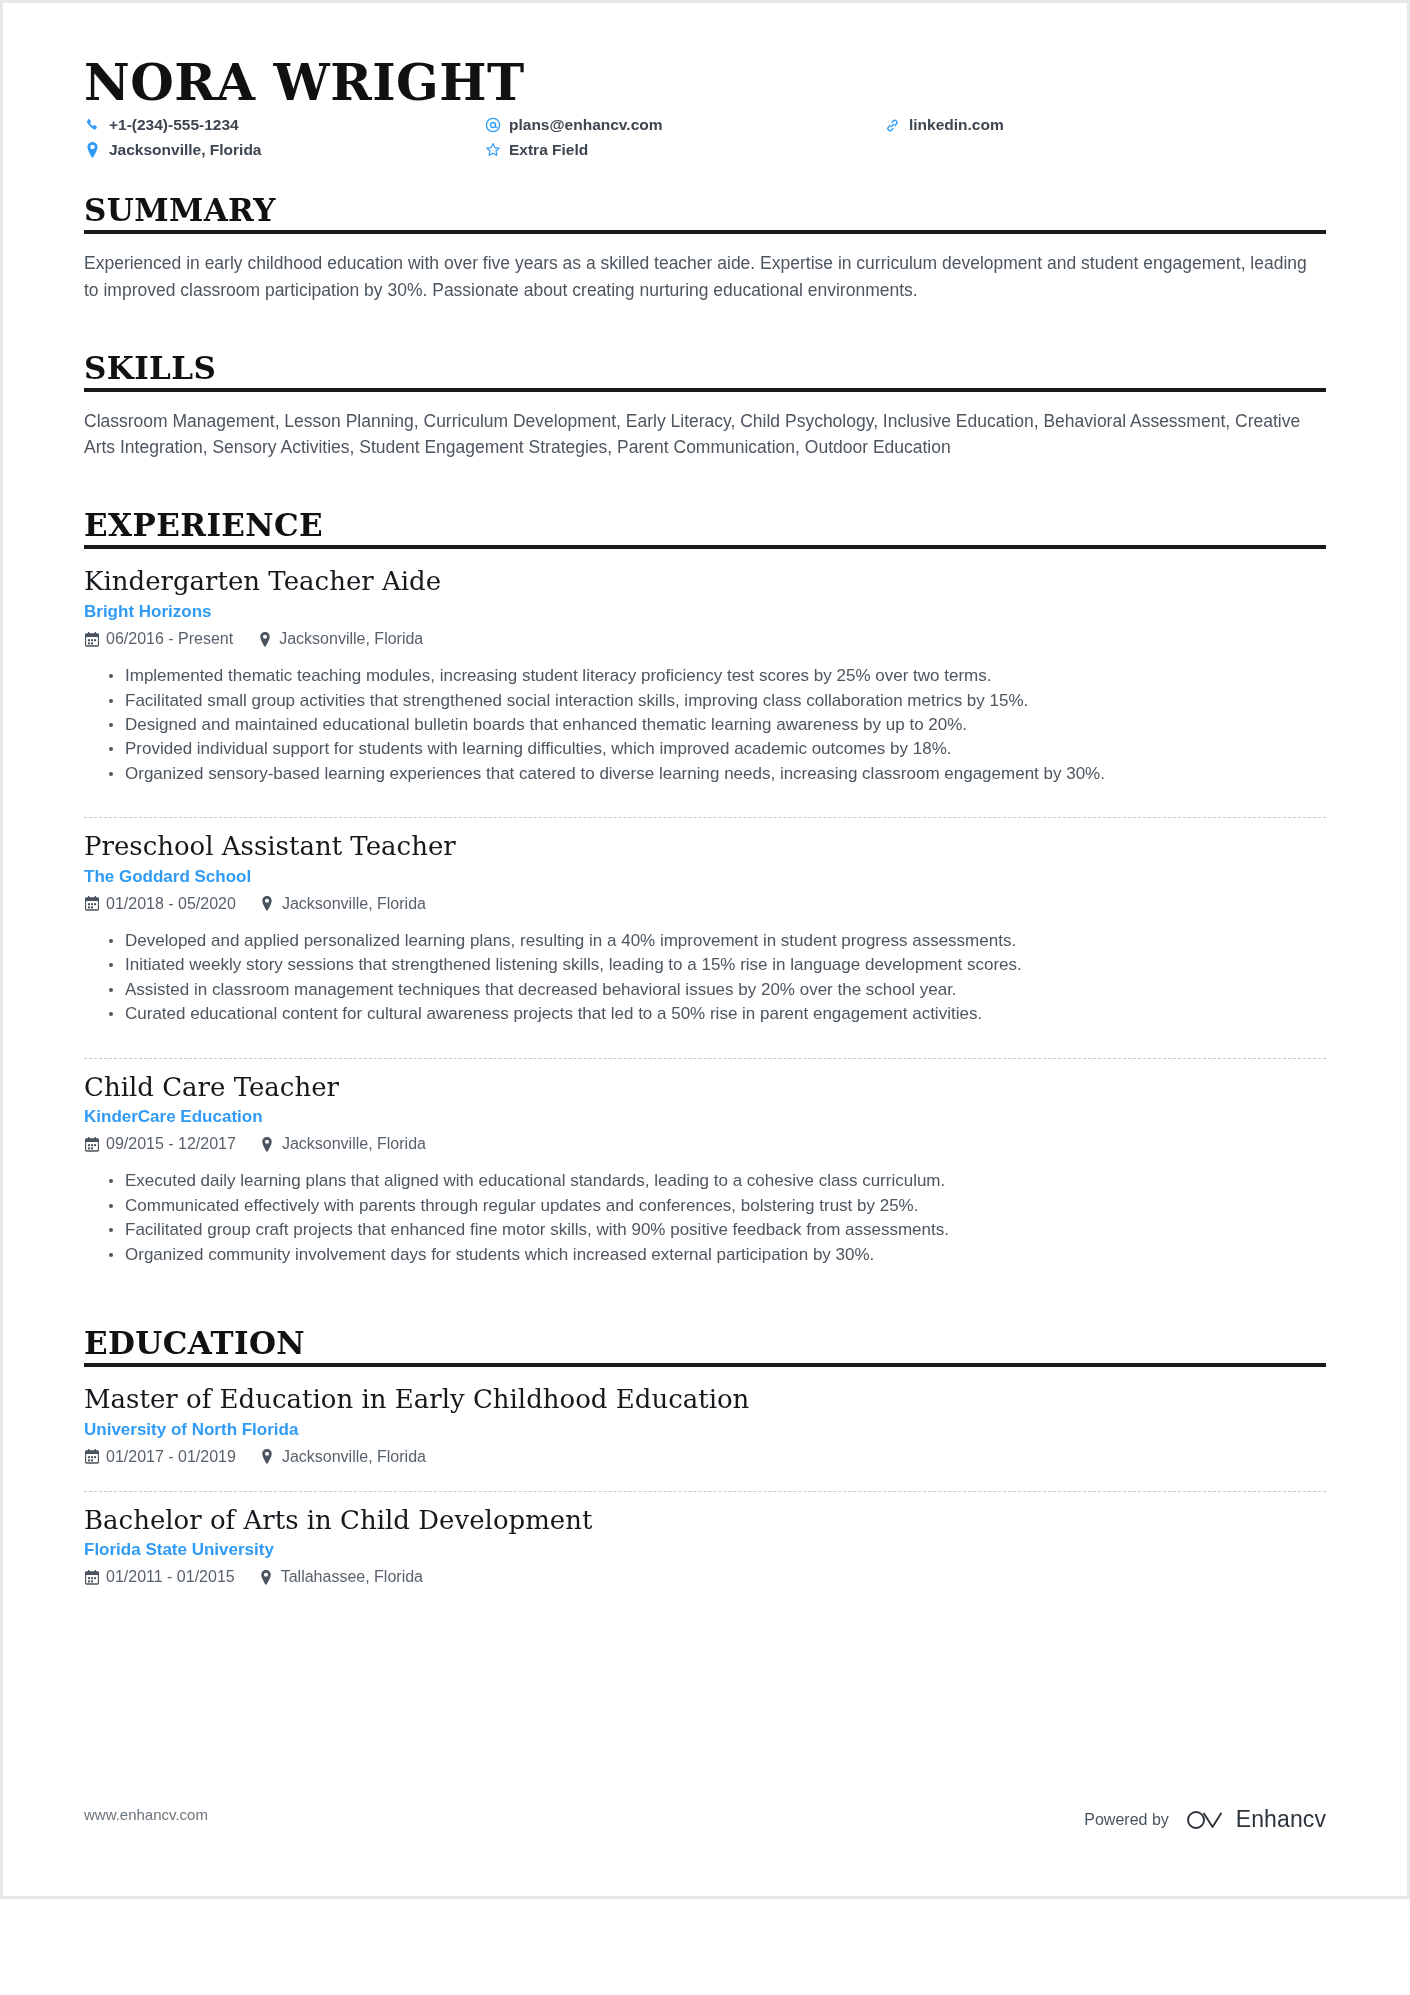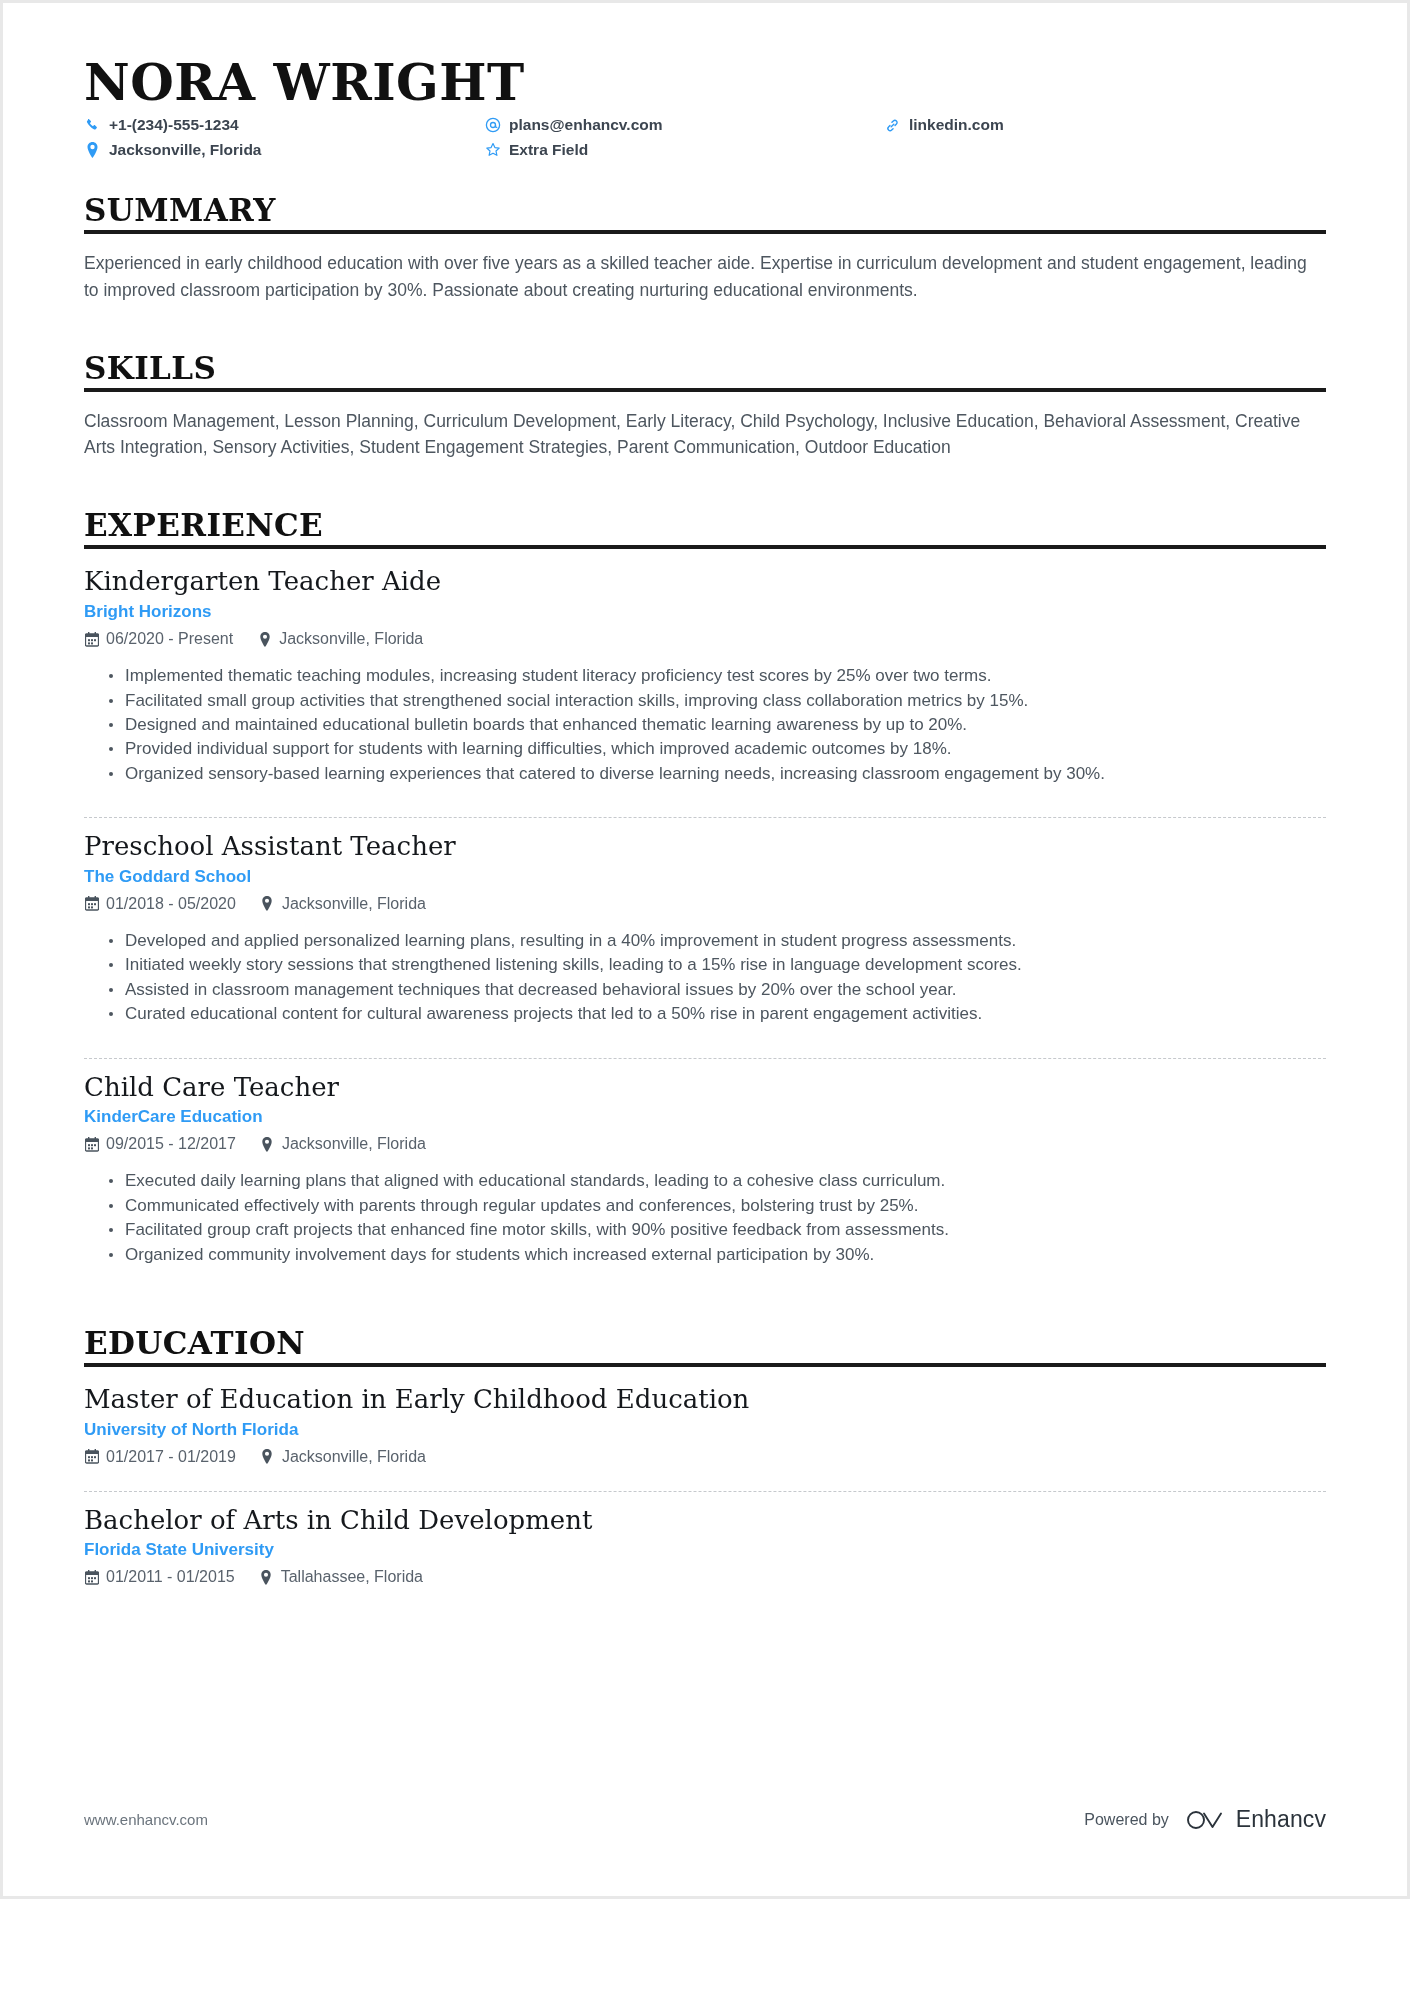--- a/index.html
+++ b/index.html
@@ -190,21 +190,20 @@
     height: 0;
   }
 
   
   .footer {
     position: absolute;
     left: 84px;
     right: 84px;
     bottom: 66px;
     display: flex;
-    align-items: center;
     justify-content: space-between;
     gap: 44px;
   }
   .footer-url {
     font-size: 15px;
     color: #6b747d;
   }
   .footer-right {
     display: flex;
     align-items: center;
@@ -320,21 +319,21 @@
                   <rect x="0.5" y="2" width="13" height="3"></rect>
                   <rect x="3" y="0" width="1.4" height="3"></rect>
                   <rect x="9.6" y="0" width="1.4" height="3"></rect>
                   <rect x="3" y="7.2" width="2" height="2"></rect>
                   <rect x="6" y="7.2" width="2" height="2"></rect>
                   <rect x="9" y="7.2" width="2" height="2"></rect>
                   <rect x="3" y="10.4" width="2" height="2"></rect>
                   <rect x="6" y="10.4" width="2" height="2"></rect>
                 </svg>
             </span>
-            <span>06/2020 - Present</span>
+            <span>06/2016 - Present</span>
           </span>
           <span class="meta-cell">
             <span class="ico">
               <svg width="12" height="15" viewBox="0 0 12 16" fill="currentColor">
                   <path d="M6 0C3.2 0 1 2.2 1 5c0 3.6 4.3 10.2 4.5 10.5.2.3.7.3.9 0C6.7 15.2 11 8.6 11 5c0-2.8-2.2-5-5-5zm0 7.2A2.2 2.2 0 1 1 6 2.8a2.2 2.2 0 0 1 0 4.4z"></path>
                 </svg>
             </span>
             <span>Jacksonville, Florida</span>
           </span>
         </div>

